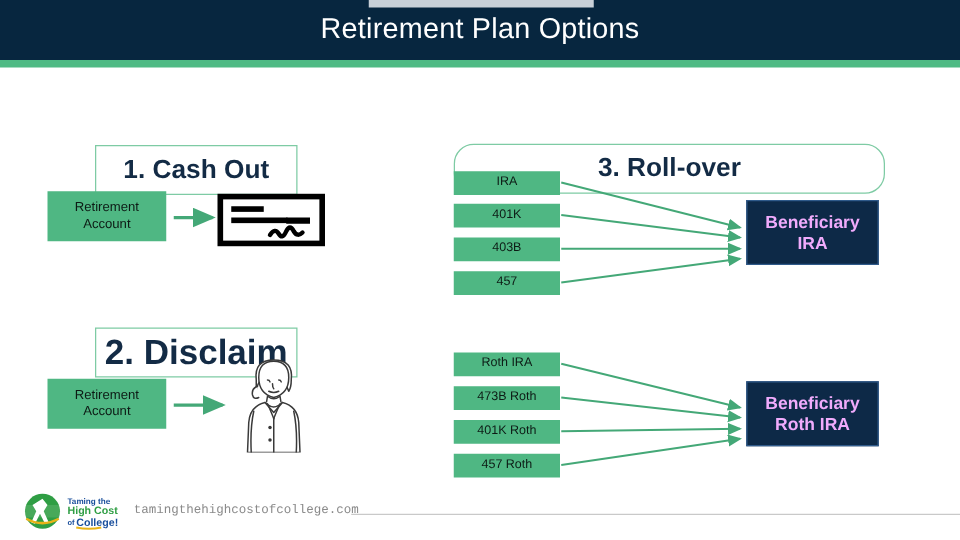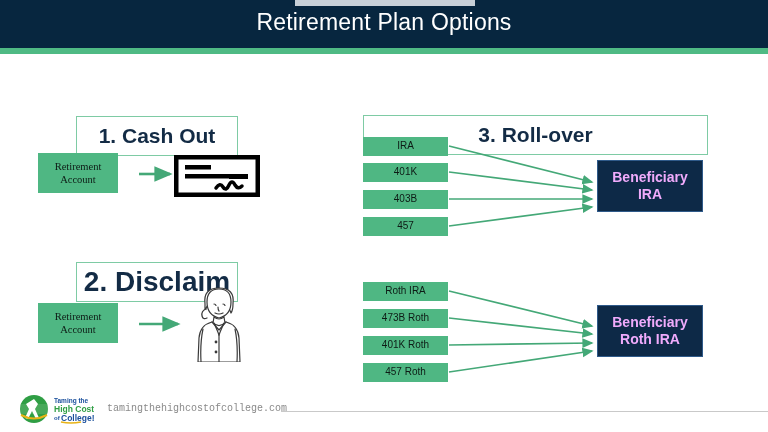--- a/index.html
+++ b/index.html
@@ -77,41 +77,41 @@
   }
   #title-disclaim {
     left: 76px; top: 223px;
     width: 162px; height: 40px;
     font-size: 28px;
   }
   #title-rollover {
     left: 363px; top: 76px;
     width: 345px; height: 40px;
     font-size: 21px;
+    border-radius: 16px;
   }
 
   
   .green-box {
     position: absolute;
     box-sizing: border-box;
     background: #4fb783;
     color: #0d1b15;
     display: flex;
     align-items: center;
     justify-content: center;
     text-align: center;
     font-size: 11px;
     line-height: 1.25;
     font-family: "Liberation Sans", sans-serif;
   }
   .retirement-box {
-    width: 80px;
+    width: 95px;
     height: 40px;
     font-size: 10.5px;
-    font-family: Liberation Serif, serif;
   }
   #retire-1 { left: 38px; top: 153px; }
   #retire-2 { left: 38px; top: 303px; }
 
   .plan-box {
     left: 363px;
     width: 85px;
     height: 19px;
     font-size: 10px;
   }

